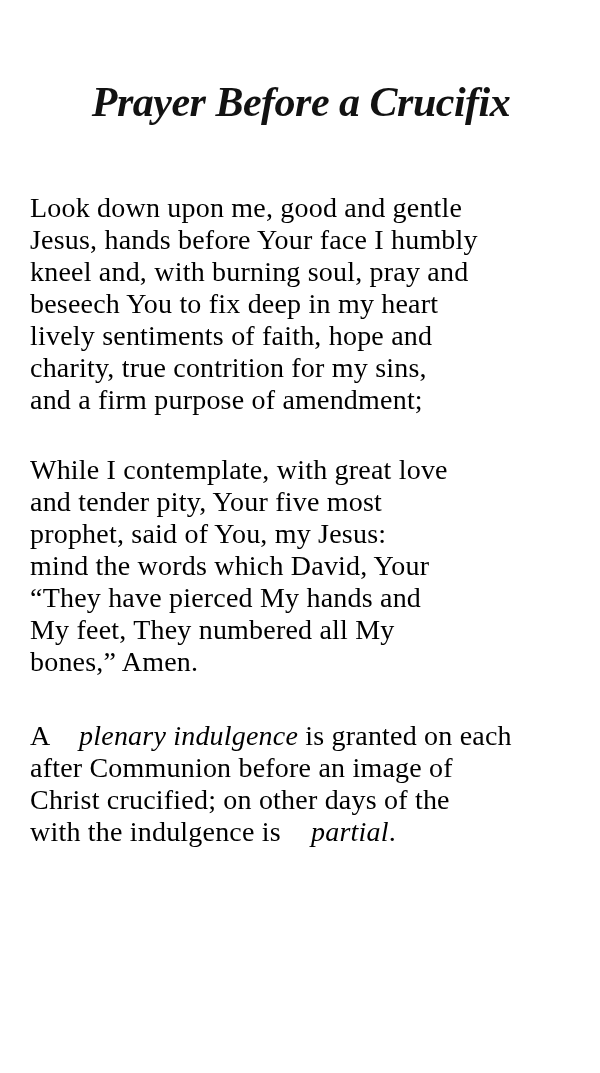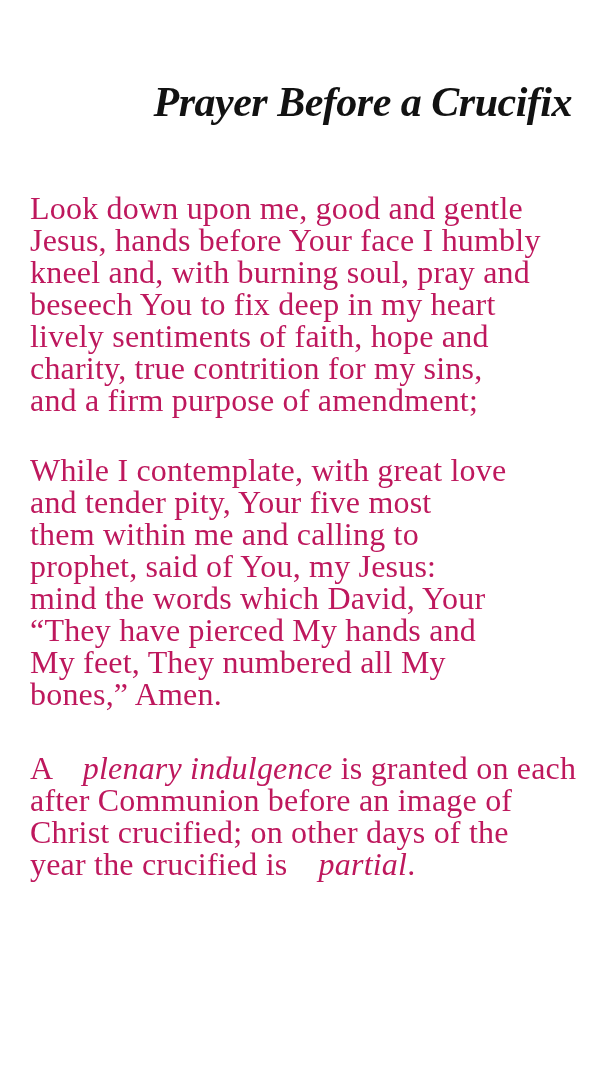--- a/index.html
+++ b/index.html
@@ -17,29 +17,29 @@
     overflow: hidden;
     box-sizing: border-box;
     padding: 78px 28px 0 30px;
   }
   .title {
     margin: 0;
     font-size: 42px;
     line-height: 48px;
     font-weight: 700;
     font-style: italic;
-    text-align: right;
+    text-align: center;
     letter-spacing: -0.5px;
     color: #121212;
   }
   .para {
-    font-size: 32px;
+    font-size: 28px;
     line-height: 32px;
     letter-spacing: 0.2px;
-    color: #be185d;
+    color: #000000;
   }
   .para-1 { margin-top: 66px; }
   .para-2 { margin-top: 38px; }
   .para-3 { margin-top: 42px; }
   .line {
     white-space: nowrap;
   }
   .em {
     font-weight: 400;
     font-style: italic;
@@ -59,28 +59,27 @@
     <div class="line">kneel and, with burning soul, pray and</div>
     <div class="line">beseech You to fix deep in my heart</div>
     <div class="line">lively sentiments of faith, hope and</div>
     <div class="line">charity, true contrition for my sins,</div>
     <div class="line">and a firm purpose of amendment;</div>
   </div>
 
   <div class="para para-2">
     <div class="line">While I contemplate, with great love</div>
     <div class="line">and tender pity, Your five most</div>
-    <div class="line">them within me and calling to</div>
     <div class="line">prophet, said of You, my Jesus:</div>
     <div class="line">mind the words which David, Your</div>
     <div class="line">“They have pierced My hands and</div>
     <div class="line">My feet, They numbered all My</div>
     <div class="line">bones,” Amen.</div>
   </div>
 
   <div class="para para-3">
     <div class="line"><span>A </span><span class="em">plenary indulgence</span><span> is granted on each</span></div>
     <div class="line">after Communion before an image of</div>
     <div class="line">Christ crucified; on other days of the</div>
-    <div class="line"><span>year the crucified is </span><span class="em">partial</span><span>.</span></div>
+    <div class="line"><span>with the indulgence is </span><span class="em">partial</span><span>.</span></div>
   </div>
 
 </div>
 
 </body></html>

